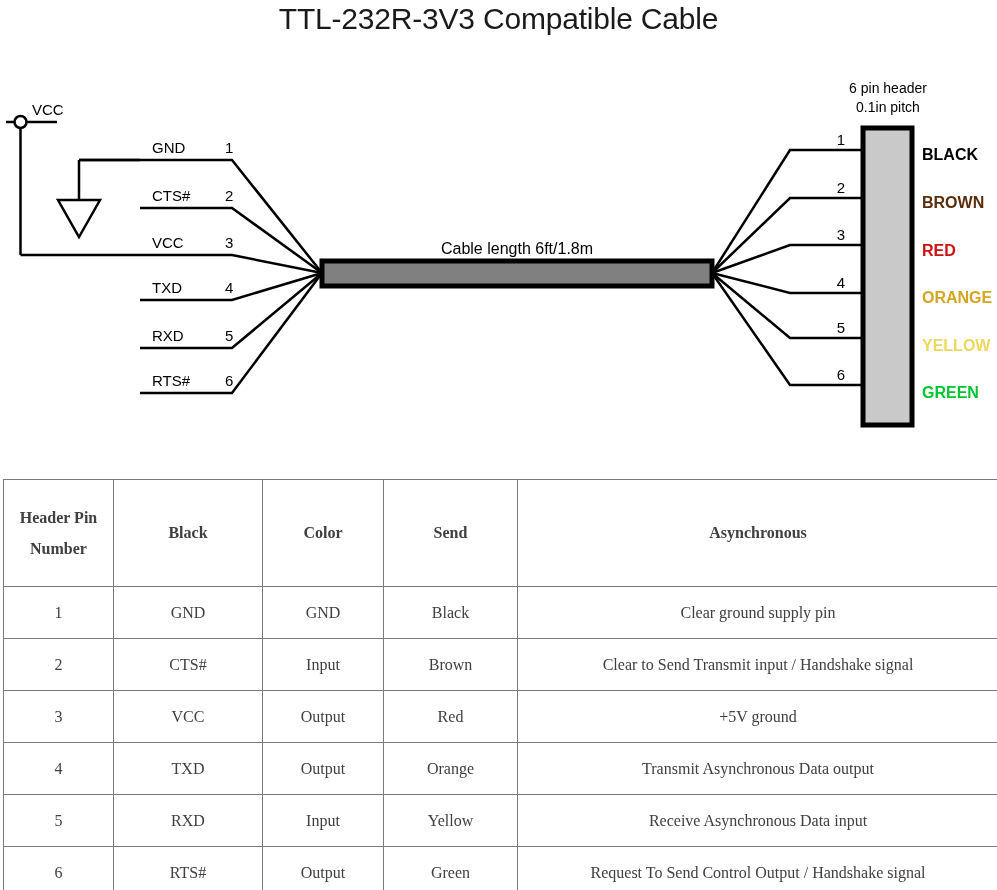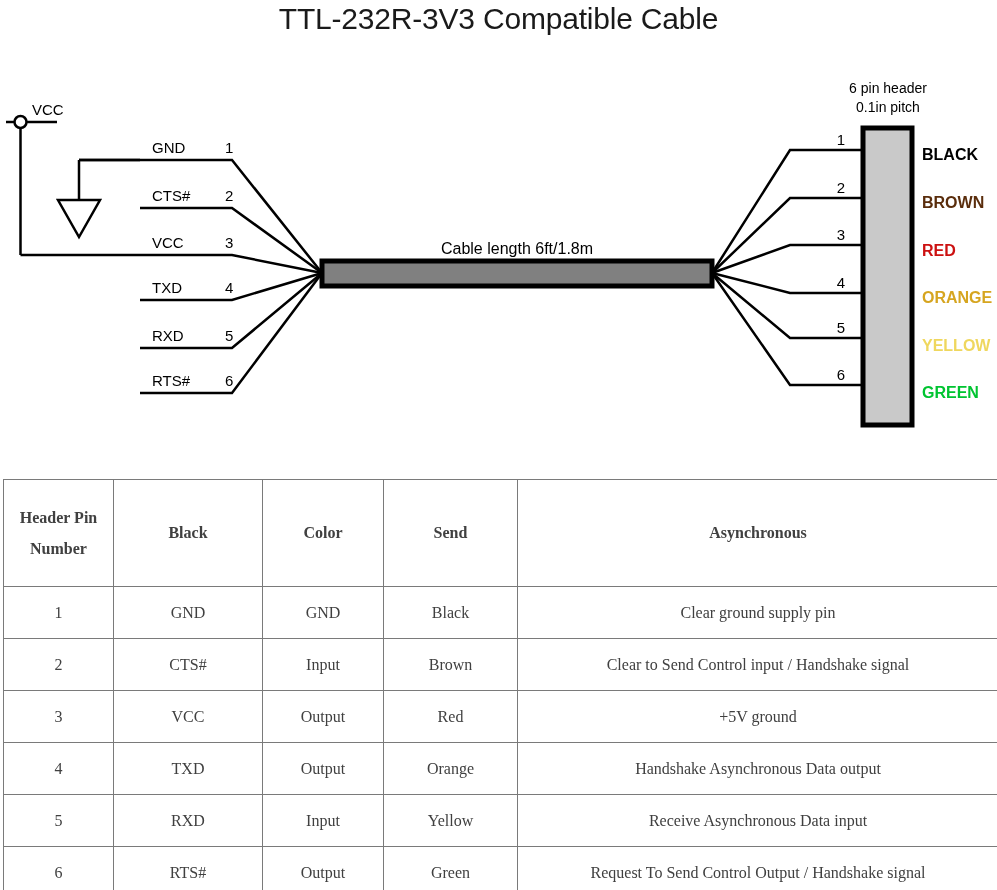--- a/index.html
+++ b/index.html
@@ -227,35 +227,35 @@
       <td>GND</td>
       <td>GND</td>
       <td>Black</td>
       <td>Clear ground supply pin</td>
     </tr>
     <tr>
       <td>2</td>
       <td>CTS#</td>
       <td>Input</td>
       <td>Brown</td>
-      <td>Clear to Send Control input / Handshake signal</td>
+      <td>Clear to Send Transmit input / Handshake signal</td>
     </tr>
     <tr>
       <td>3</td>
       <td>VCC</td>
       <td>Output</td>
       <td>Red</td>
       <td>+5V ground</td>
     </tr>
     <tr>
       <td>4</td>
       <td>TXD</td>
       <td>Output</td>
       <td>Orange</td>
-      <td>Handshake Asynchronous Data output</td>
+      <td>Transmit Asynchronous Data output</td>
     </tr>
     <tr>
       <td>5</td>
       <td>RXD</td>
       <td>Input</td>
       <td>Yellow</td>
       <td>Receive Asynchronous Data input</td>
     </tr>
     <tr>
       <td>6</td>

